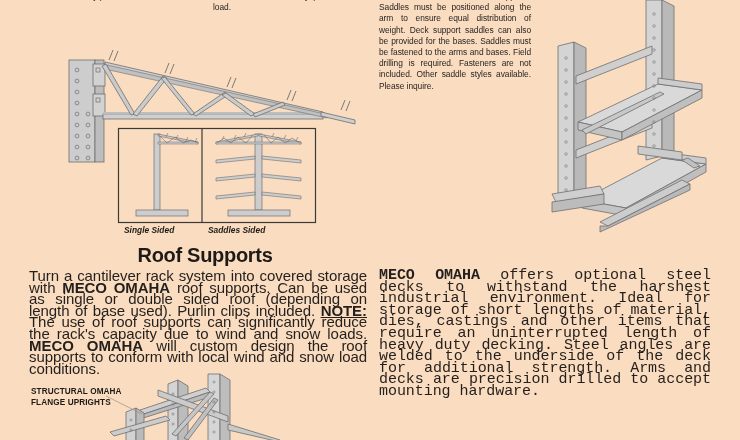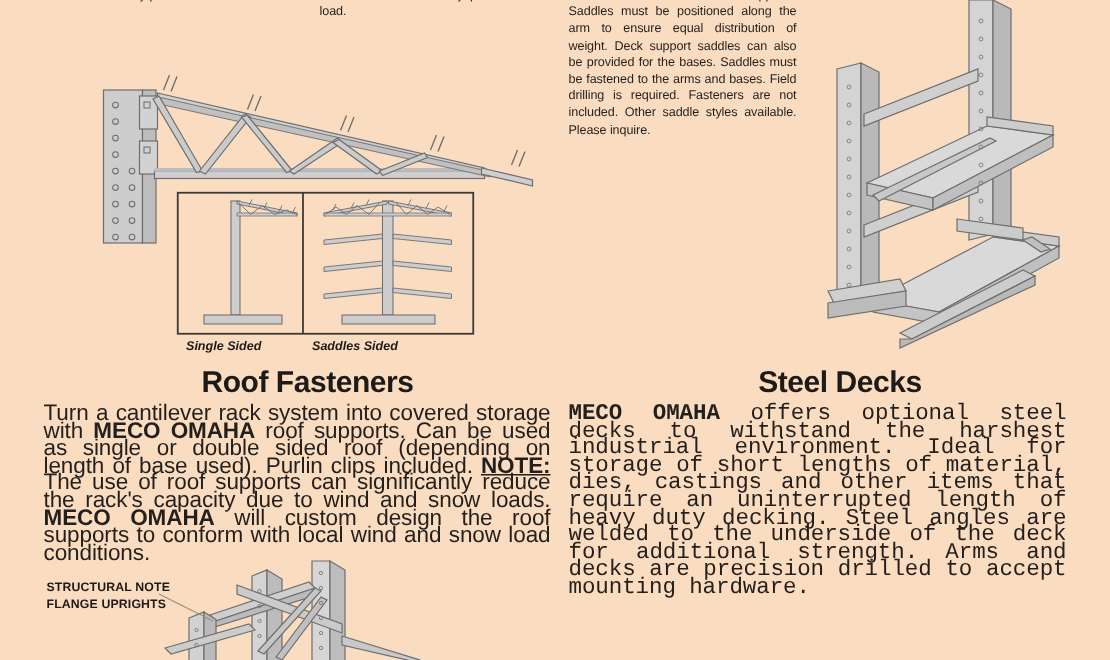--- a/index.html
+++ b/index.html
@@ -291,23 +291,22 @@
         <circle cx="24" cy="132" r="1.3"></circle>
           <circle cx="24" cy="144" r="1.3"></circle>
         <circle cx="24" cy="156" r="1.3"></circle>
           <circle cx="24" cy="168" r="1.3"></circle>
         <circle cx="24" cy="180" r="1.3"></circle>
           <circle cx="24" cy="192" r="1.3"></circle>
       </g>
     </svg>
   </div>
 
-  <div class="section-title" id="title-roof">Roof Fasteners</div>
-
-  <div class="section-title" id="title-decks">Steel Decks</div>
+  <div class="section-title" id="title-roof">Roof Supports</div>
+
 
   <div class="body-copy" id="copy-roof">
     <span>Turn a cantilever rack system into covered storage with </span><b>MECO OMAHA</b><span> roof supports. Can be used as single or double sided roof (depending on length of base used). Purlin clips included. </span><b><u>NOTE:</u></b><span> The use of roof supports can significantly reduce the rack's capacity due to wind and snow loads. </span><b>MECO OMAHA</b><span> will custom design the roof supports to conform with local wind and snow load conditions.</span>
   </div>
 
   <div class="body-copy" id="copy-decks">
     <b>MECO OMAHA</b><span> offers optional steel decks to withstand the harshest industrial environment. Ideal for storage of short lengths of material, dies, castings and other items that require an uninterrupted length of heavy duty decking. Steel angles are welded to the underside of the deck for additional strength. Arms and decks are precision drilled to accept mounting hardware.</span>
   </div>
 
   <div class="diagram" style="left:110px; top:372px;">
@@ -348,17 +347,17 @@
           <circle cx="63" cy="52" r="1.1"></circle>
         <circle cx="21" cy="48" r="1.1"></circle>
           <circle cx="21" cy="58" r="1.1"></circle>
       </g>
 
       <line x1="-4" y1="24" x2="32" y2="42" stroke="#9a8f85" stroke-width="0.7"></line>
     </svg>
   </div>
 
   <div class="callout" id="callout-uprights">
-    <div>STRUCTURAL NOTE</div>
+    <div>STRUCTURAL OMAHA</div>
     <div>FLANGE UPRIGHTS</div>
   </div>
 
 </div>
 
 </body></html>

